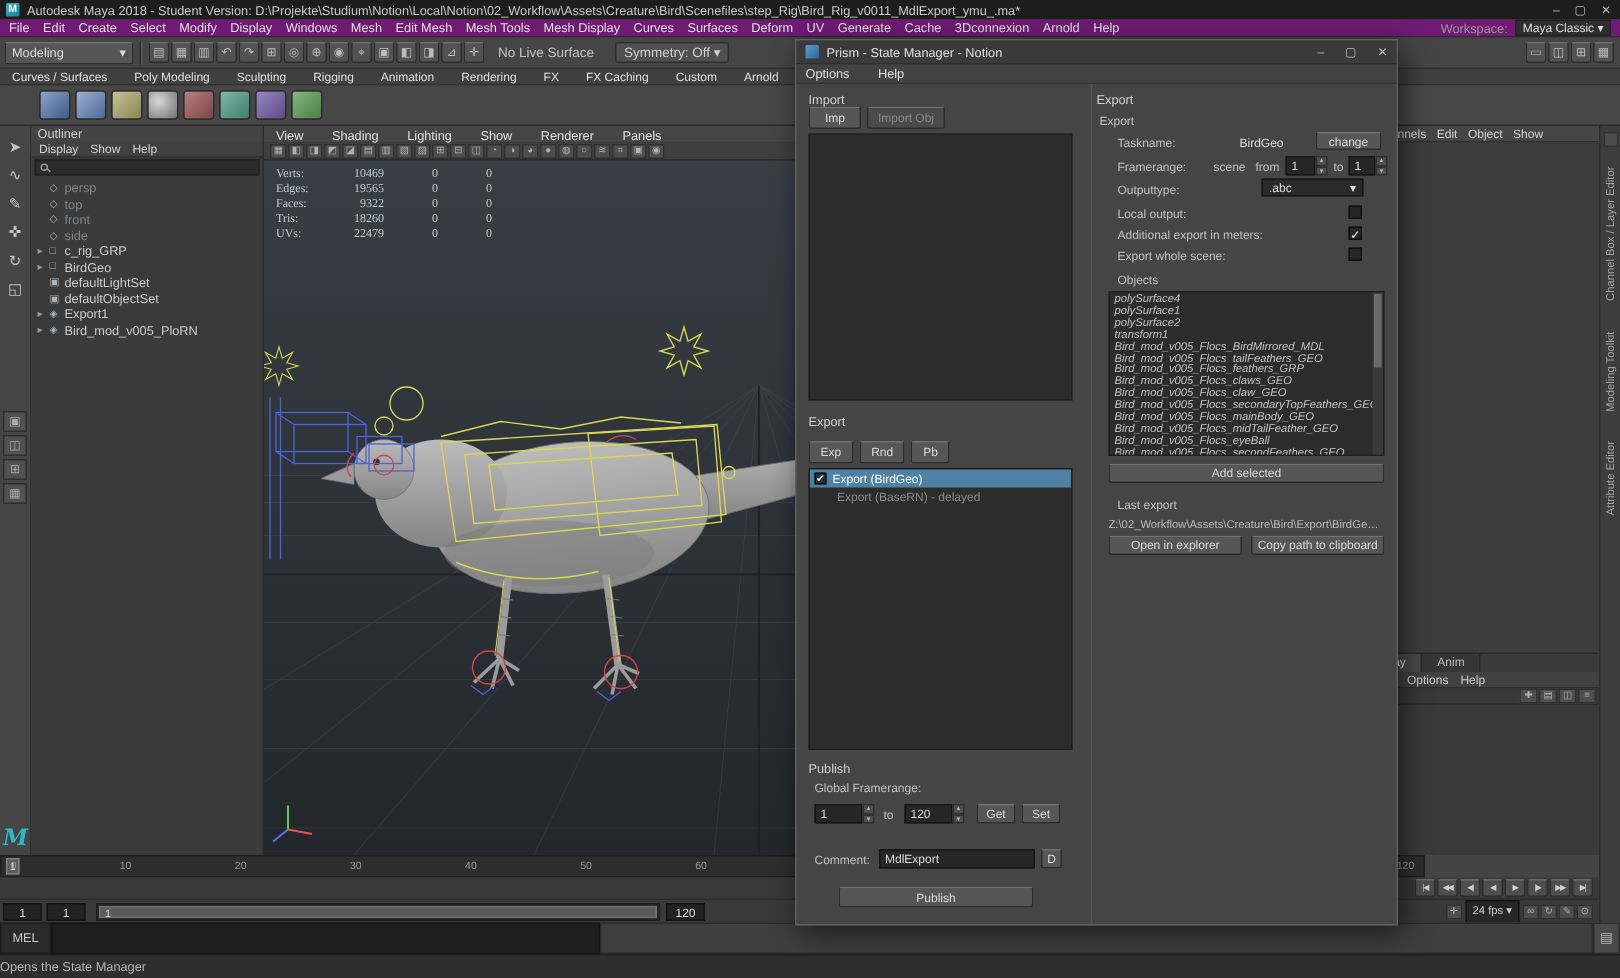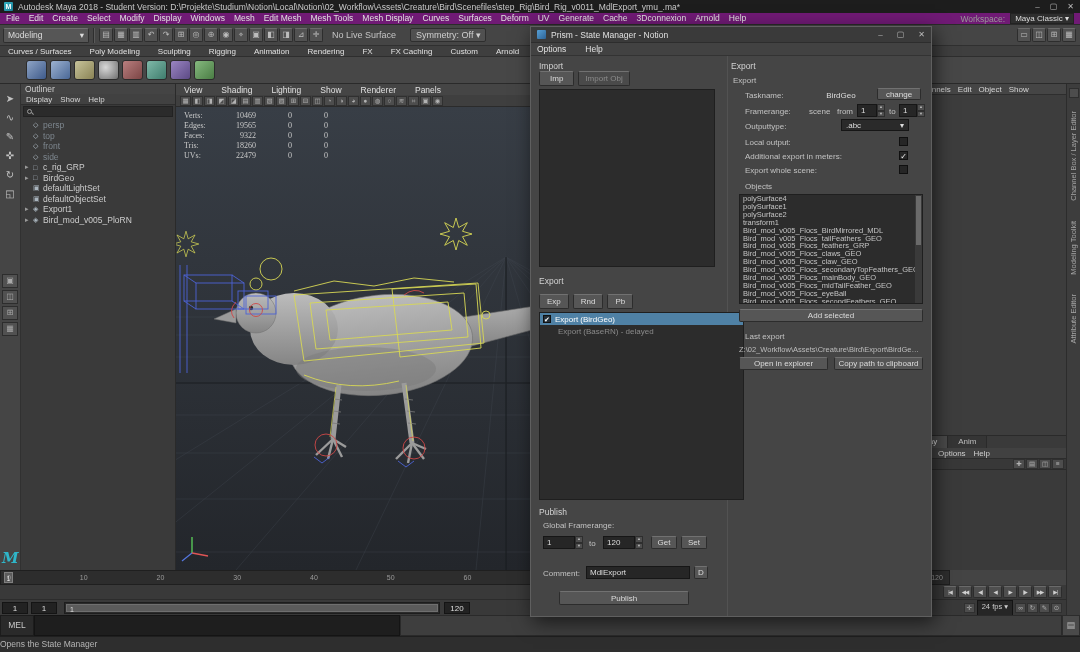--- a/index.html
+++ b/index.html
@@ -123,21 +123,21 @@
   .ex-row{ height:12px; display:flex; align-items:center; padding-left:3px; font-size:8px; color:#c9c9c9;}
   .ex-row.selected{ background:#4f81a5; color:#fff;}
   .ex-row.dimtext{ color:#8a8a8a; padding-left:18px;}
   .ex-row .cbx{ width:8px;height:8px; background:#24303a; border:1px solid #111; color:#fff; font-size:7px; line-height:8px; text-align:center; margin-right:4px;}
   .spin{ position:absolute; height:13px; display:flex;}
   .spin .val{ flex:1; background:#262626; border:1px solid #161616; color:#ddd; font-size:8px; padding:0 3px; line-height:11px;}
   .spin .arr{ width:8px; display:flex; flex-direction:column;}
   .spin .arr div{ flex:1; background:#4e4e4e; border:1px solid #2e2e2e; color:#bbb; font-size:4px; line-height:4px; text-align:center;}
   .cb{ position:absolute; width:9px;height:9px; background:#262626; border:1px solid #101010; color:#f0f0f0; font-size:8px; line-height:9px; text-align:center;}
   .ddown{ position:absolute; background:#2a2a2a; border:1px solid #161616; color:#ddd; font-size:8px; display:flex; align-items:center; justify-content:space-between; padding:0 4px;}
-  .obj-row{ line-height:7.9px; font-size:7.5px; color:#c4c4c4; padding-left:3px; white-space:nowrap; overflow:hidden;}
+  .obj-row{ line-height:7.9px; font-size:7.5px; color:#c4c4c4; padding-left:3px; white-space:nowrap; overflow:hidden;font-style:italic;}
   #obj-scroll{ position:absolute; right:1px; top:1px; bottom:1px; width:7px; background:#3a3a3a;}
   #obj-thumb{ position:absolute; top:1px; left:1px; right:1px; height:45%; background:#6a6a6a;}
   .pathtext{ position:absolute; font-size:7.5px; color:#bdbdbd; white-space:nowrap; overflow:hidden; text-overflow:ellipsis;}
   .fld{ position:absolute; background:#262626; border:1px solid #161616; color:#ddd; font-size:8px; line-height:11px; padding:0 3px;}
 </style>
 </head>
 <body>
 
 <div class="screen">
 
@@ -616,21 +616,21 @@
         </div>
       <div class="well" style="left:8px;top:33px;width:176px;height:178px"></div>
 
       <div class="p-label" style="left:8px;top:220px">Export</div>
       <div class="abs row" style="left:8px;top:238px;gap:4px">
 
       <span class="btn" style="padding:2px 7px">Exp</span>
           <span class="btn" style="padding:2px 7px">Rnd</span>
           <span class="btn" style="padding:2px 7px">Pb</span>
         </div>
-      <div class="well" style="left:8px;top:256px;width:205px;height:188px">
+      <div class="well" style="left:8px;top:256px;width:176px;height:188px">
 
           <div class="ex-row selected">
             <span class="cbx">✔</span>
             <span>Export (BirdGeo)</span>
           </div>
 
           <div class="ex-row dimtext">
 
             <span>Export (BaseRN) - delayed</span>
           </div>

